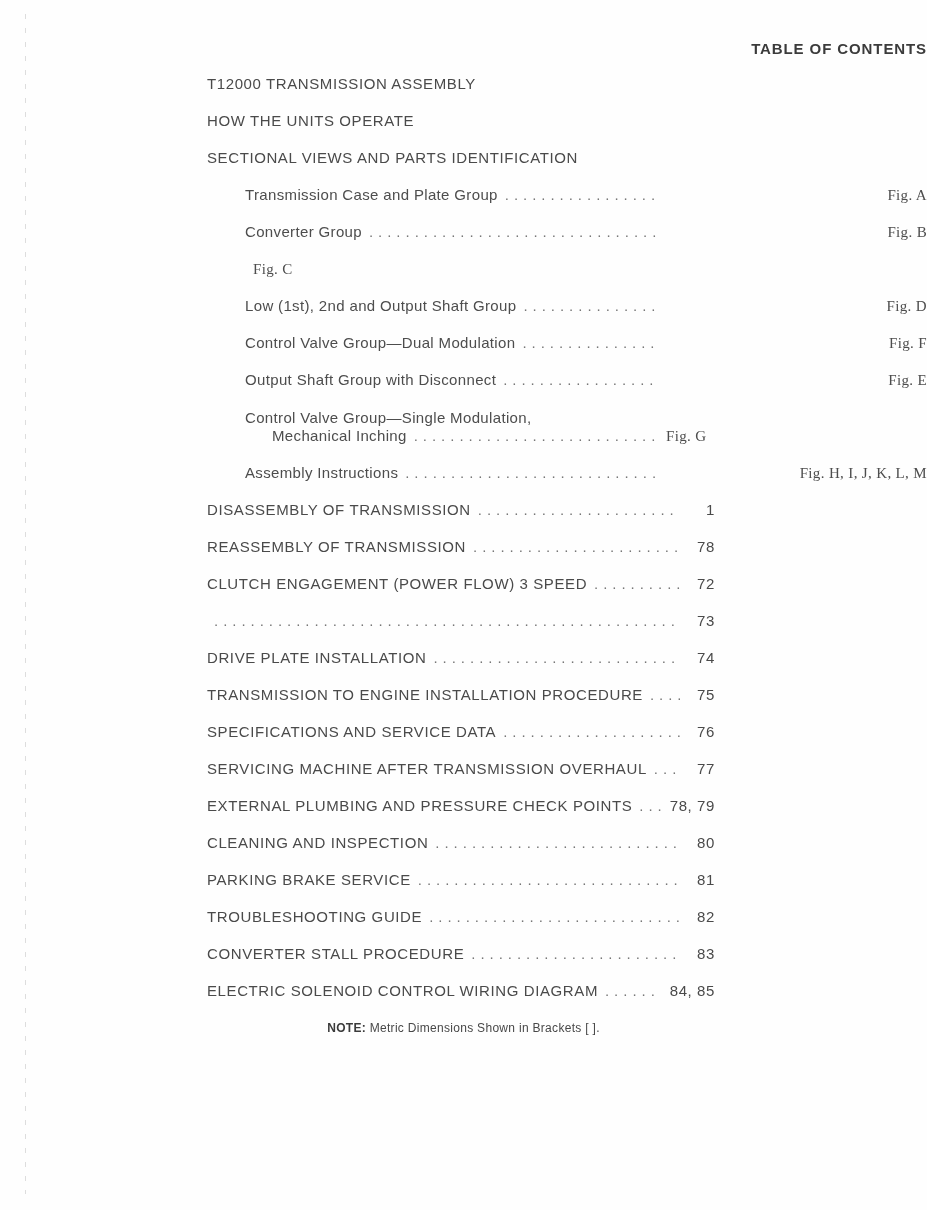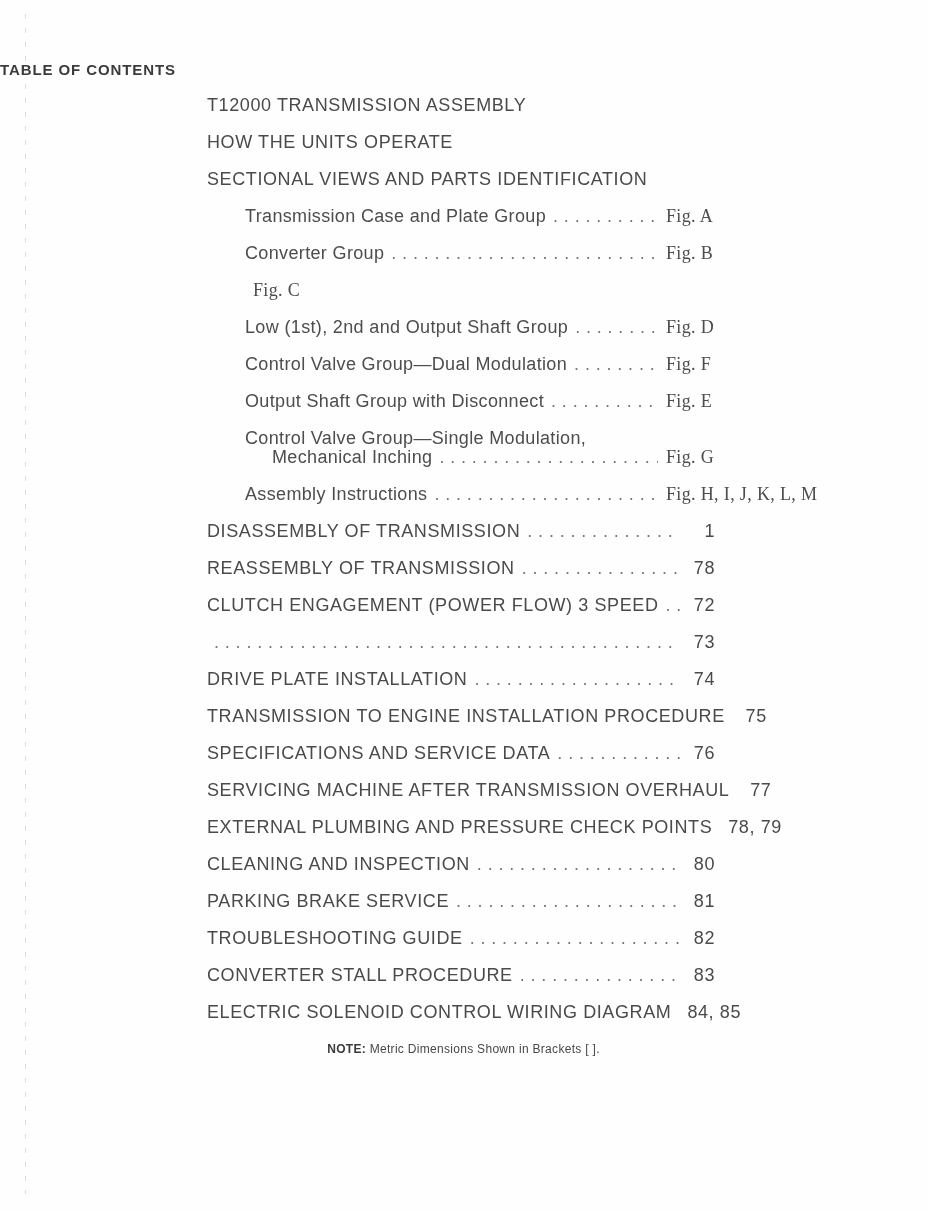--- a/index.html
+++ b/index.html
@@ -18,44 +18,44 @@
     left: 25px;
     top: 14px;
     height: 1180px;
     width: 1px;
     background: repeating-linear-gradient(to bottom, #d7d7d7 0 5px, transparent 5px 14px);
     opacity: .85;
   }
   .content { position: absolute; left: 0; top: 0; width: 100%; }
 
   .title {
-    margin-top: 61px;
+    margin-top: 40px;
     height: 18px;
     line-height: 18px;
-    text-align: left;
+    text-align: right;
     font-weight: bold;
     font-size: 15px;
     letter-spacing: .9px;
     color: #3b3b3b;
   }
 
   .toc { margin-left: 207px; margin-top: 17px; }
 
   .row {
     display: flex;
     align-items: baseline;
     height: 18px;
     line-height: 18px;
     margin-bottom: 19px;
-    font-size: 18px;
+    font-size: 15px;
   }
   .top-row  { letter-spacing: .6px; color: #4a4a4a; }
   .main-row { width: 508px; letter-spacing: .6px; color: #4a4a4a; }
 
-  .fig-row  { margin-left: 38px; letter-spacing: .35px; color: #4d4d4d; }
+  .fig-row  { margin-left: 38px; letter-spacing: .35px; color: #4d4d4d; justify-content: space-between; }
   .fig-left { display: flex; align-items: baseline; width: 413px; min-width: 413px; }
 
   .lbl { white-space: nowrap; }
 
   .leader {
     flex: 1;
     overflow: hidden;
     white-space: nowrap;
     margin-left: 7px;
     color: #777777;

